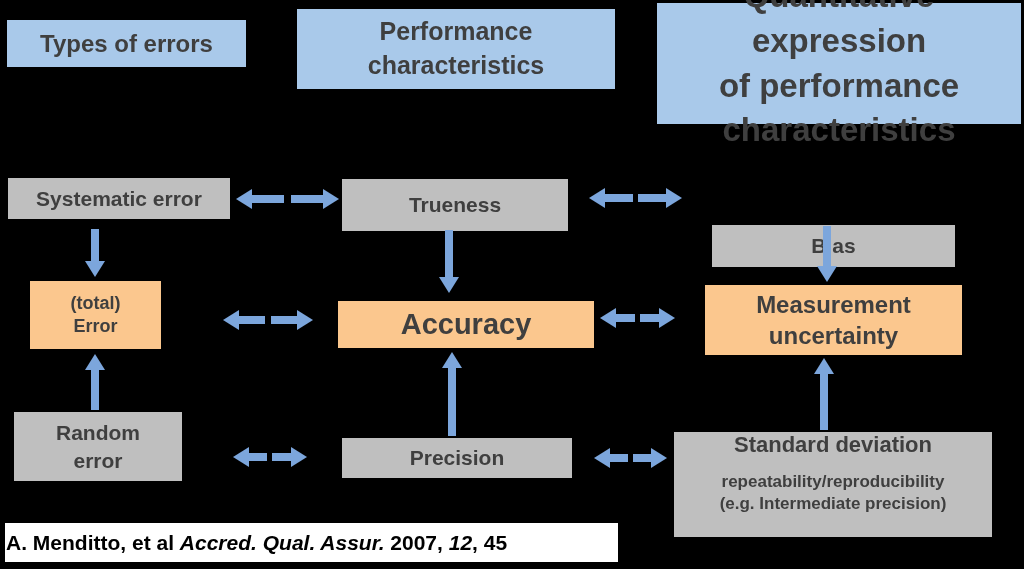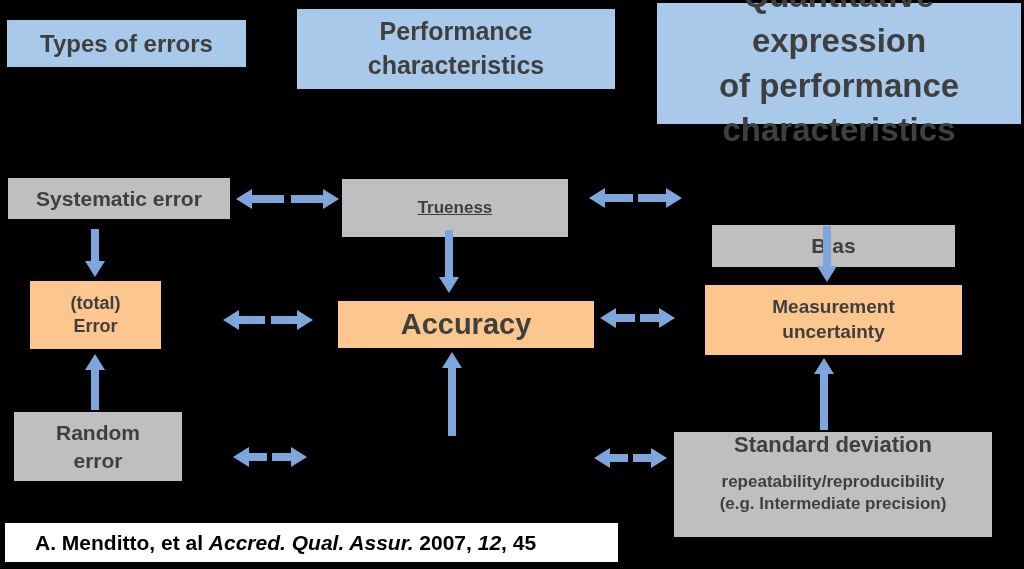--- a/index.html
+++ b/index.html
@@ -22,40 +22,40 @@
   }
   .header { background: var(--header-blue, #A9C9EA); }
   .gray   { background: var(--box-gray, #BFBFBF); }
   .orange { background: var(--box-orange, #FBC78E); }
 
   #hdr-types   { left: 7px;   top: 20px; width: 239px; height: 47px;  font-size: 24px; }
   #hdr-perf    { left: 297px; top: 9px;  width: 318px; height: 80px;  font-size: 25px; line-height: 1.35; }
   #hdr-quant   { left: 657px; top: 3px;  width: 364px; height: 121px; font-size: 33px; line-height: 1.35; }
 
   #box-systematic { left: 8px;   top: 178px; width: 222px; height: 41px; font-size: 21px; }
-  #box-trueness   { left: 342px; top: 179px; width: 226px; height: 58px; font-size: 17px; text-decoration: underline; }
+  #box-trueness   { left: 342px; top: 179px; width: 226px; height: 52px; font-size: 21px; }
   #box-bias       { left: 712px; top: 177px; width: 243px; height: 42px; font-size: 21px; margin-top: 48px; }
 
   #box-total-error { left: 30px;  top: 281px; width: 131px; height: 68px; font-size: 18px; line-height: 1.3; }
   #box-accuracy    { left: 338px; top: 301px; width: 256px; height: 47px; font-size: 29px; }
-  #box-uncertainty { left: 705px; top: 285px; width: 257px; height: 70px; font-size: 19px; line-height: 1.3; align-items: center; }
+  #box-uncertainty { left: 705px; top: 285px; width: 257px; height: 70px; font-size: 24px; line-height: 1.3; align-items: center; }
 
   #box-random    { left: 14px;  top: 412px; width: 168px; height: 69px;  font-size: 21px; line-height: 1.3; }
   #box-precision { left: 342px; top: 438px; width: 230px; height: 40px;  font-size: 21px; }
   #box-sd        { left: 674px; top: 432px; width: 318px; height: 105px; justify-content: flex-start; }
   .sd-title { font-size: 22px; margin-bottom: 13px; }
   .sd-sub   { font-size: 17px; line-height: 1.28; }
 
   #citation {
     position: absolute; left: 5px; top: 523px; width: 613px; height: 39px;
     background: var(--citation-bg, #FFF);
     color: var(--citation-text, #000);
     font-weight: bold; font-size: 21px;
     display: flex; align-items: center;
-    padding-left: 30px; box-sizing: border-box;
+    padding-left: 1px; box-sizing: border-box;
     white-space: pre;
   }
   #citation .it { font-style: italic; }
 
   svg.arrows { position: absolute; left: 0; top: 0; pointer-events: none; }
   svg.arrows .a { fill: var(--arrow-blue, #7CA6DC); }
 </style>
 </head>
 <body style="background: rgb(0, 0, 0);">
 
@@ -92,20 +92,23 @@
     <span>Accuracy</span>
   </div>
   <div class="box orange" id="box-uncertainty">
     <span>Measurement</span>
     <span>uncertainty</span>
   </div>
 
   <div class="box gray" id="box-random">
     <span>Random</span>
     <span>error</span>
+  </div>
+  <div class="box gray" id="box-precision">
+    <span>Precision</span>
   </div>
   <div class="box gray" id="box-sd">
     <span class="sd-title">Standard deviation</span>
     <span class="sd-sub">repeatability/reproducibility</span>
     <span class="sd-sub">(e.g. Intermediate precision)</span>
   </div>
 
   <svg class="arrows" width="1024" height="569" viewBox="0 0 1024 569">
 
     <g>

